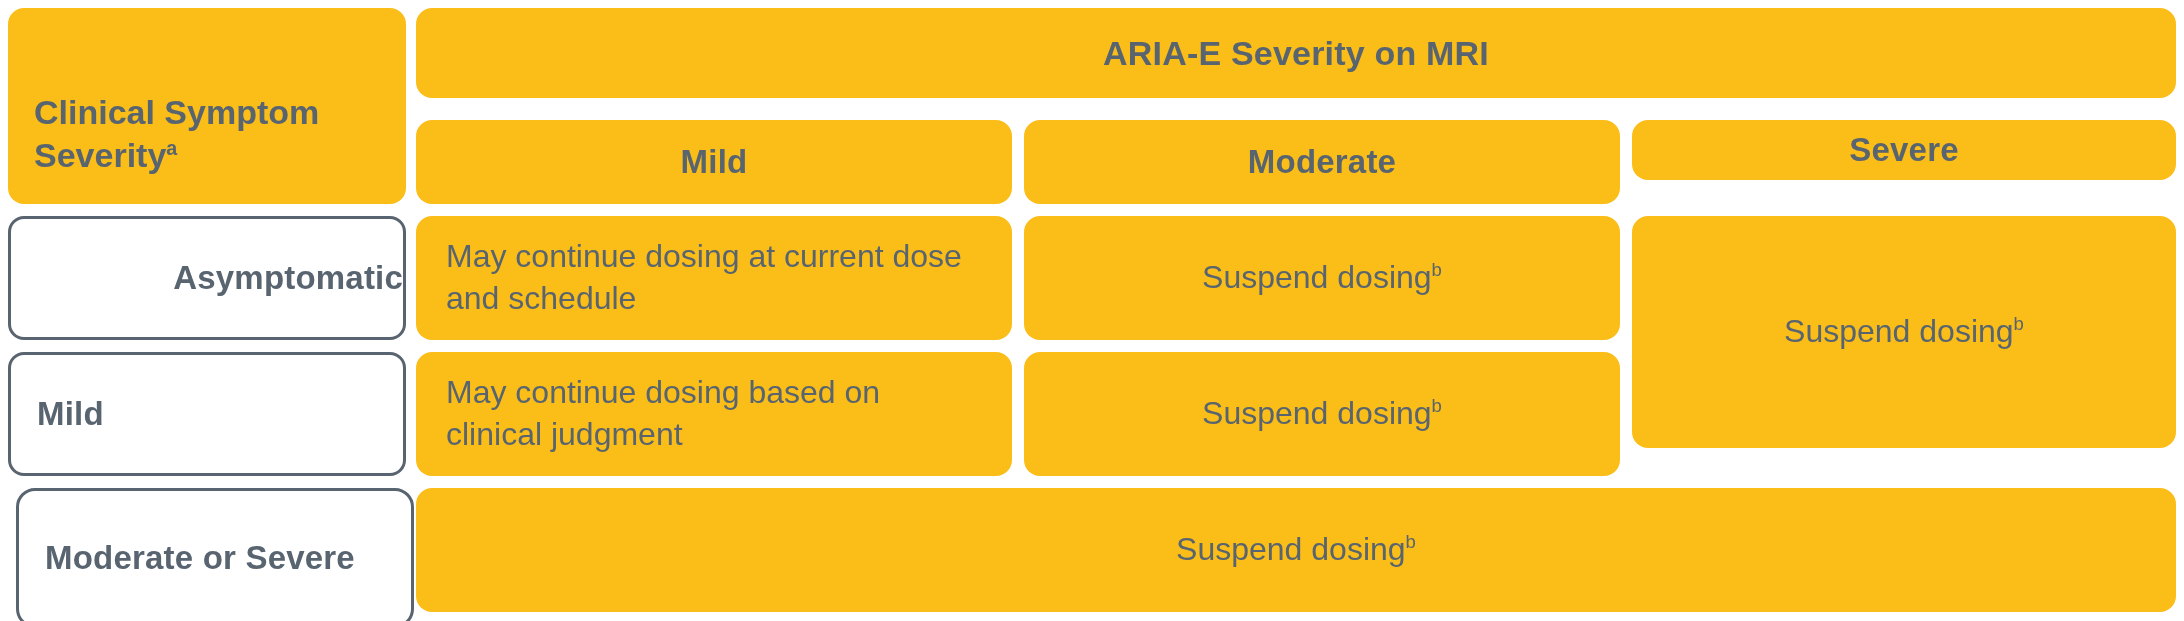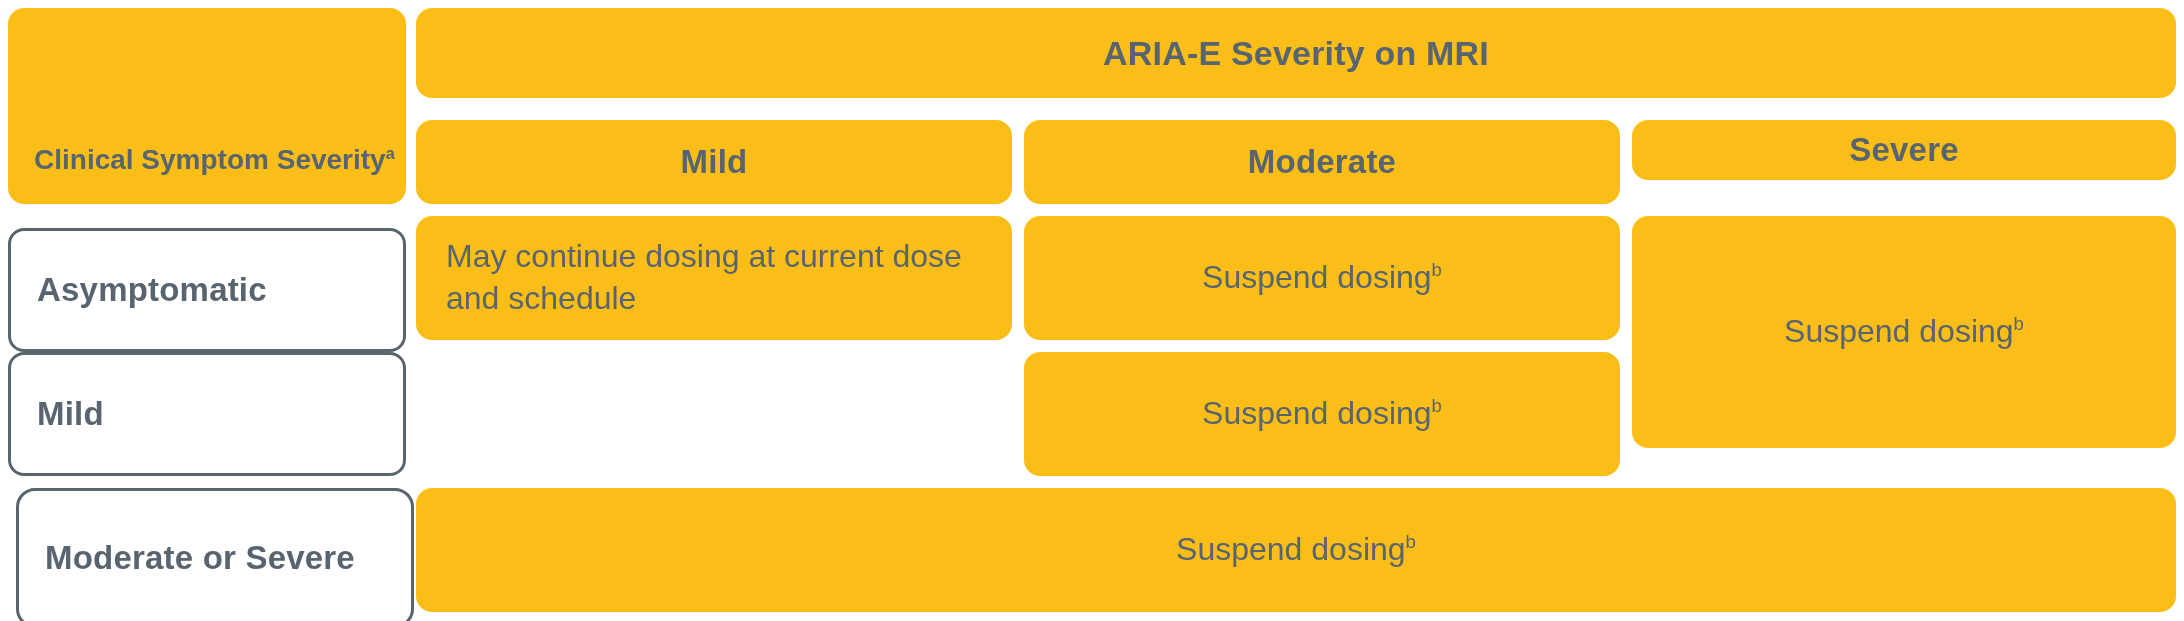--- a/index.html
+++ b/index.html
@@ -72,21 +72,21 @@
     letter-spacing: .2px;
   }
 
   .col-hdr {
     font-size: 33px;
     font-weight: bold;
     letter-spacing: .2px;
   }
 
   .row-hdr-stub {
-    font-size: 28px;
+    font-size: 34px;
     font-weight: bold;
     line-height: 1.28;
     padding: 0 0 26px 26px;
   }
 
   .row-label {
     font-size: 33px;
     font-weight: bold;
     padding-left: 26px;
     letter-spacing: .2px;
@@ -129,21 +129,21 @@
   </div>
 
   <div class="cell amber ctr col-hdr" style="left:1024px; top:120px; width:596px; height:84px;">
     <span>Moderate</span>
   </div>
 
   <div class="cell amber ctr col-hdr" style="left:1632px; top:120px; width:544px; height:60px;">
     <span>Severe</span>
   </div>
 
-  <div class="cell outlined mid-left row-label" style="left:8px; top:228px; width:398px; height:124px;">
+  <div class="cell outlined mid-left row-label" style="left:8px; top:216px; width:398px; height:124px;justify-content:flex-end;">
     <span>Asymptomatic</span>
   </div>
 
   <div class="cell amber mid-left body-txt pad" style="left:416px; top:216px; width:596px; height:124px;justify-content:center;">
     <span>
       <span>May continue dosing at current dose and schedule</span>
     </span>
   </div>
 
   <div class="cell amber ctr body-txt" style="left:1024px; top:216px; width:596px; height:124px;">
@@ -155,20 +155,25 @@
   <div class="cell amber ctr body-txt" style="left:1632px; top:216px; width:544px; height:232px;">
     <span>
       <span>Suspend dosing</span><sup>b</sup>
     </span>
   </div>
 
   <div class="cell outlined mid-left row-label" style="left:8px; top:352px; width:398px; height:124px;">
     <span>Mild</span>
   </div>
 
+  <div class="cell amber mid-left body-txt pad" style="left:416px; top:352px; width:596px; height:124px;">
+    <span>
+      <span>May continue dosing based on clinical judgment</span>
+    </span>
+  </div>
 
   <div class="cell amber ctr body-txt" style="left:1024px; top:352px; width:596px; height:124px;">
     <span>
       <span>Suspend dosing</span><sup>b</sup>
     </span>
   </div>
 
   <div class="cell outlined mid-left row-label" style="left:16px; top:488px; width:398px; height:140px;border-radius:19px;">
     <span>Moderate or Severe</span>
   </div>

